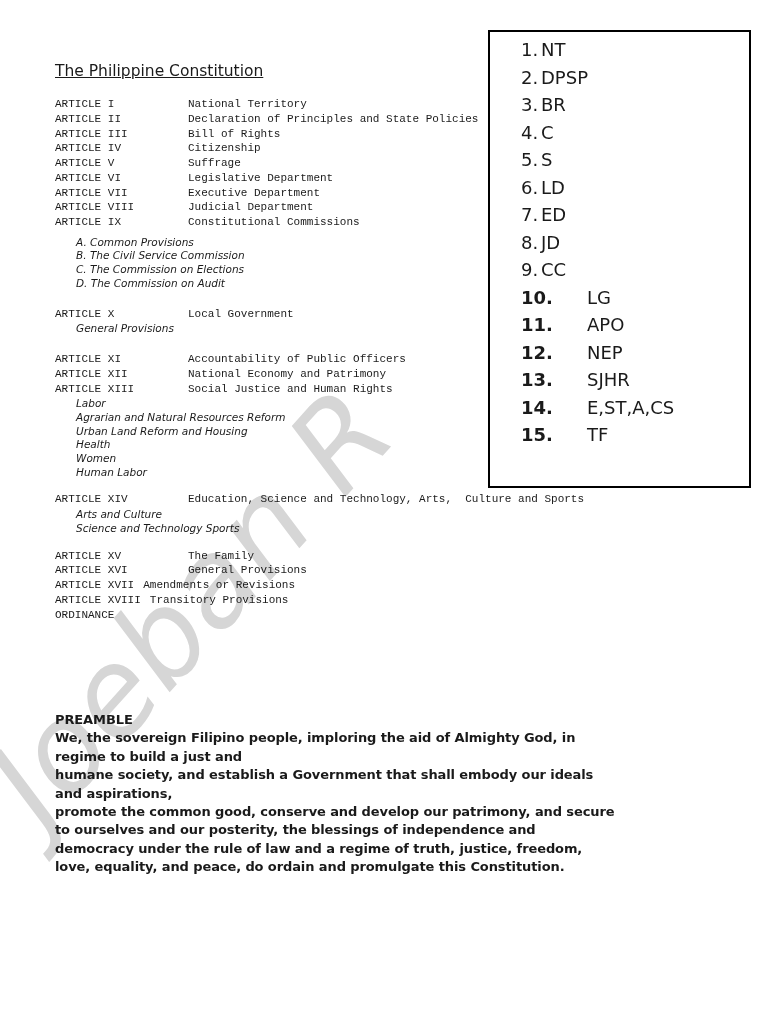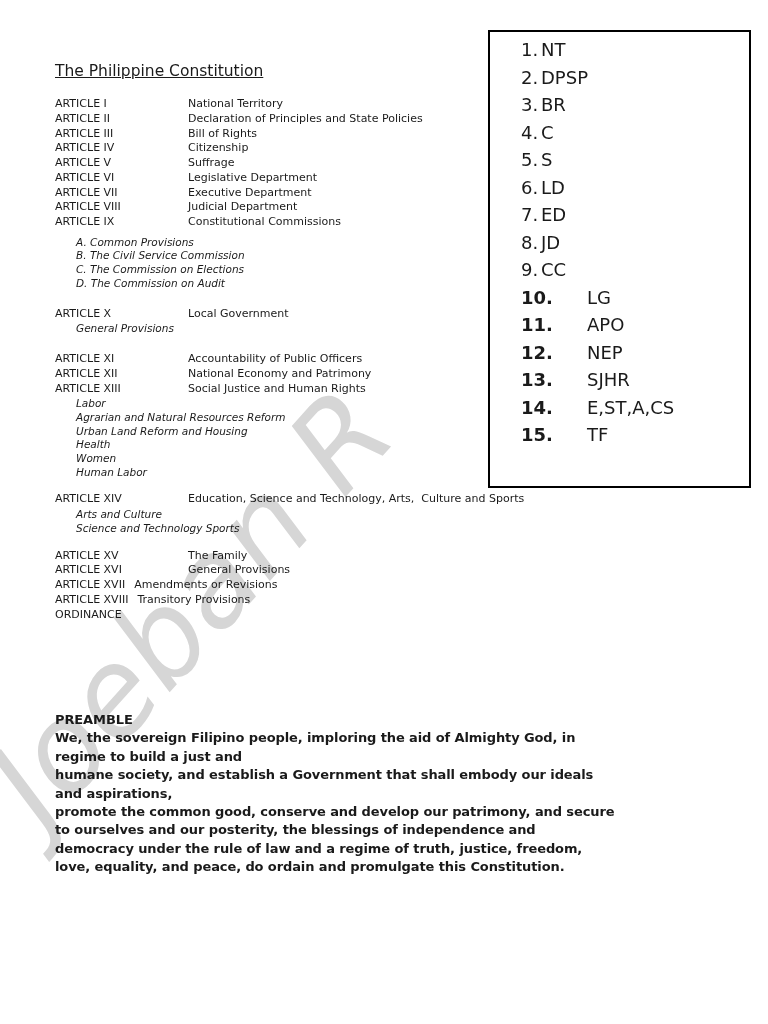--- a/index.html
+++ b/index.html
@@ -30,21 +30,21 @@
   .doc-title{
     position:absolute;left:55px;top:62px;
     font-size:15.5px;
     white-space:nowrap;
     text-decoration:underline;
   }
   .toc{
     position:absolute;left:55px;top:97px;width:700px;
     font-size:11px;
   }
-  .toc-row{white-space:nowrap;line-height:14.75px;}
+  .toc-row{white-space:nowrap;line-height:14.75px;font-family:Liberation Mono, monospace;}
   .col-label{display:inline-block;width:133px;}
   .toc-row.compact .col-label{width:auto;margin-right:9px;}
   .col-title{white-space:pre;}
   .toc-subs{
     margin-left:21px;
     font-size:10.5px;
     font-style:italic;
   }
   .toc-sub{white-space:nowrap;line-height:13.7px;}
   .subs-first{margin-top:6px;}

